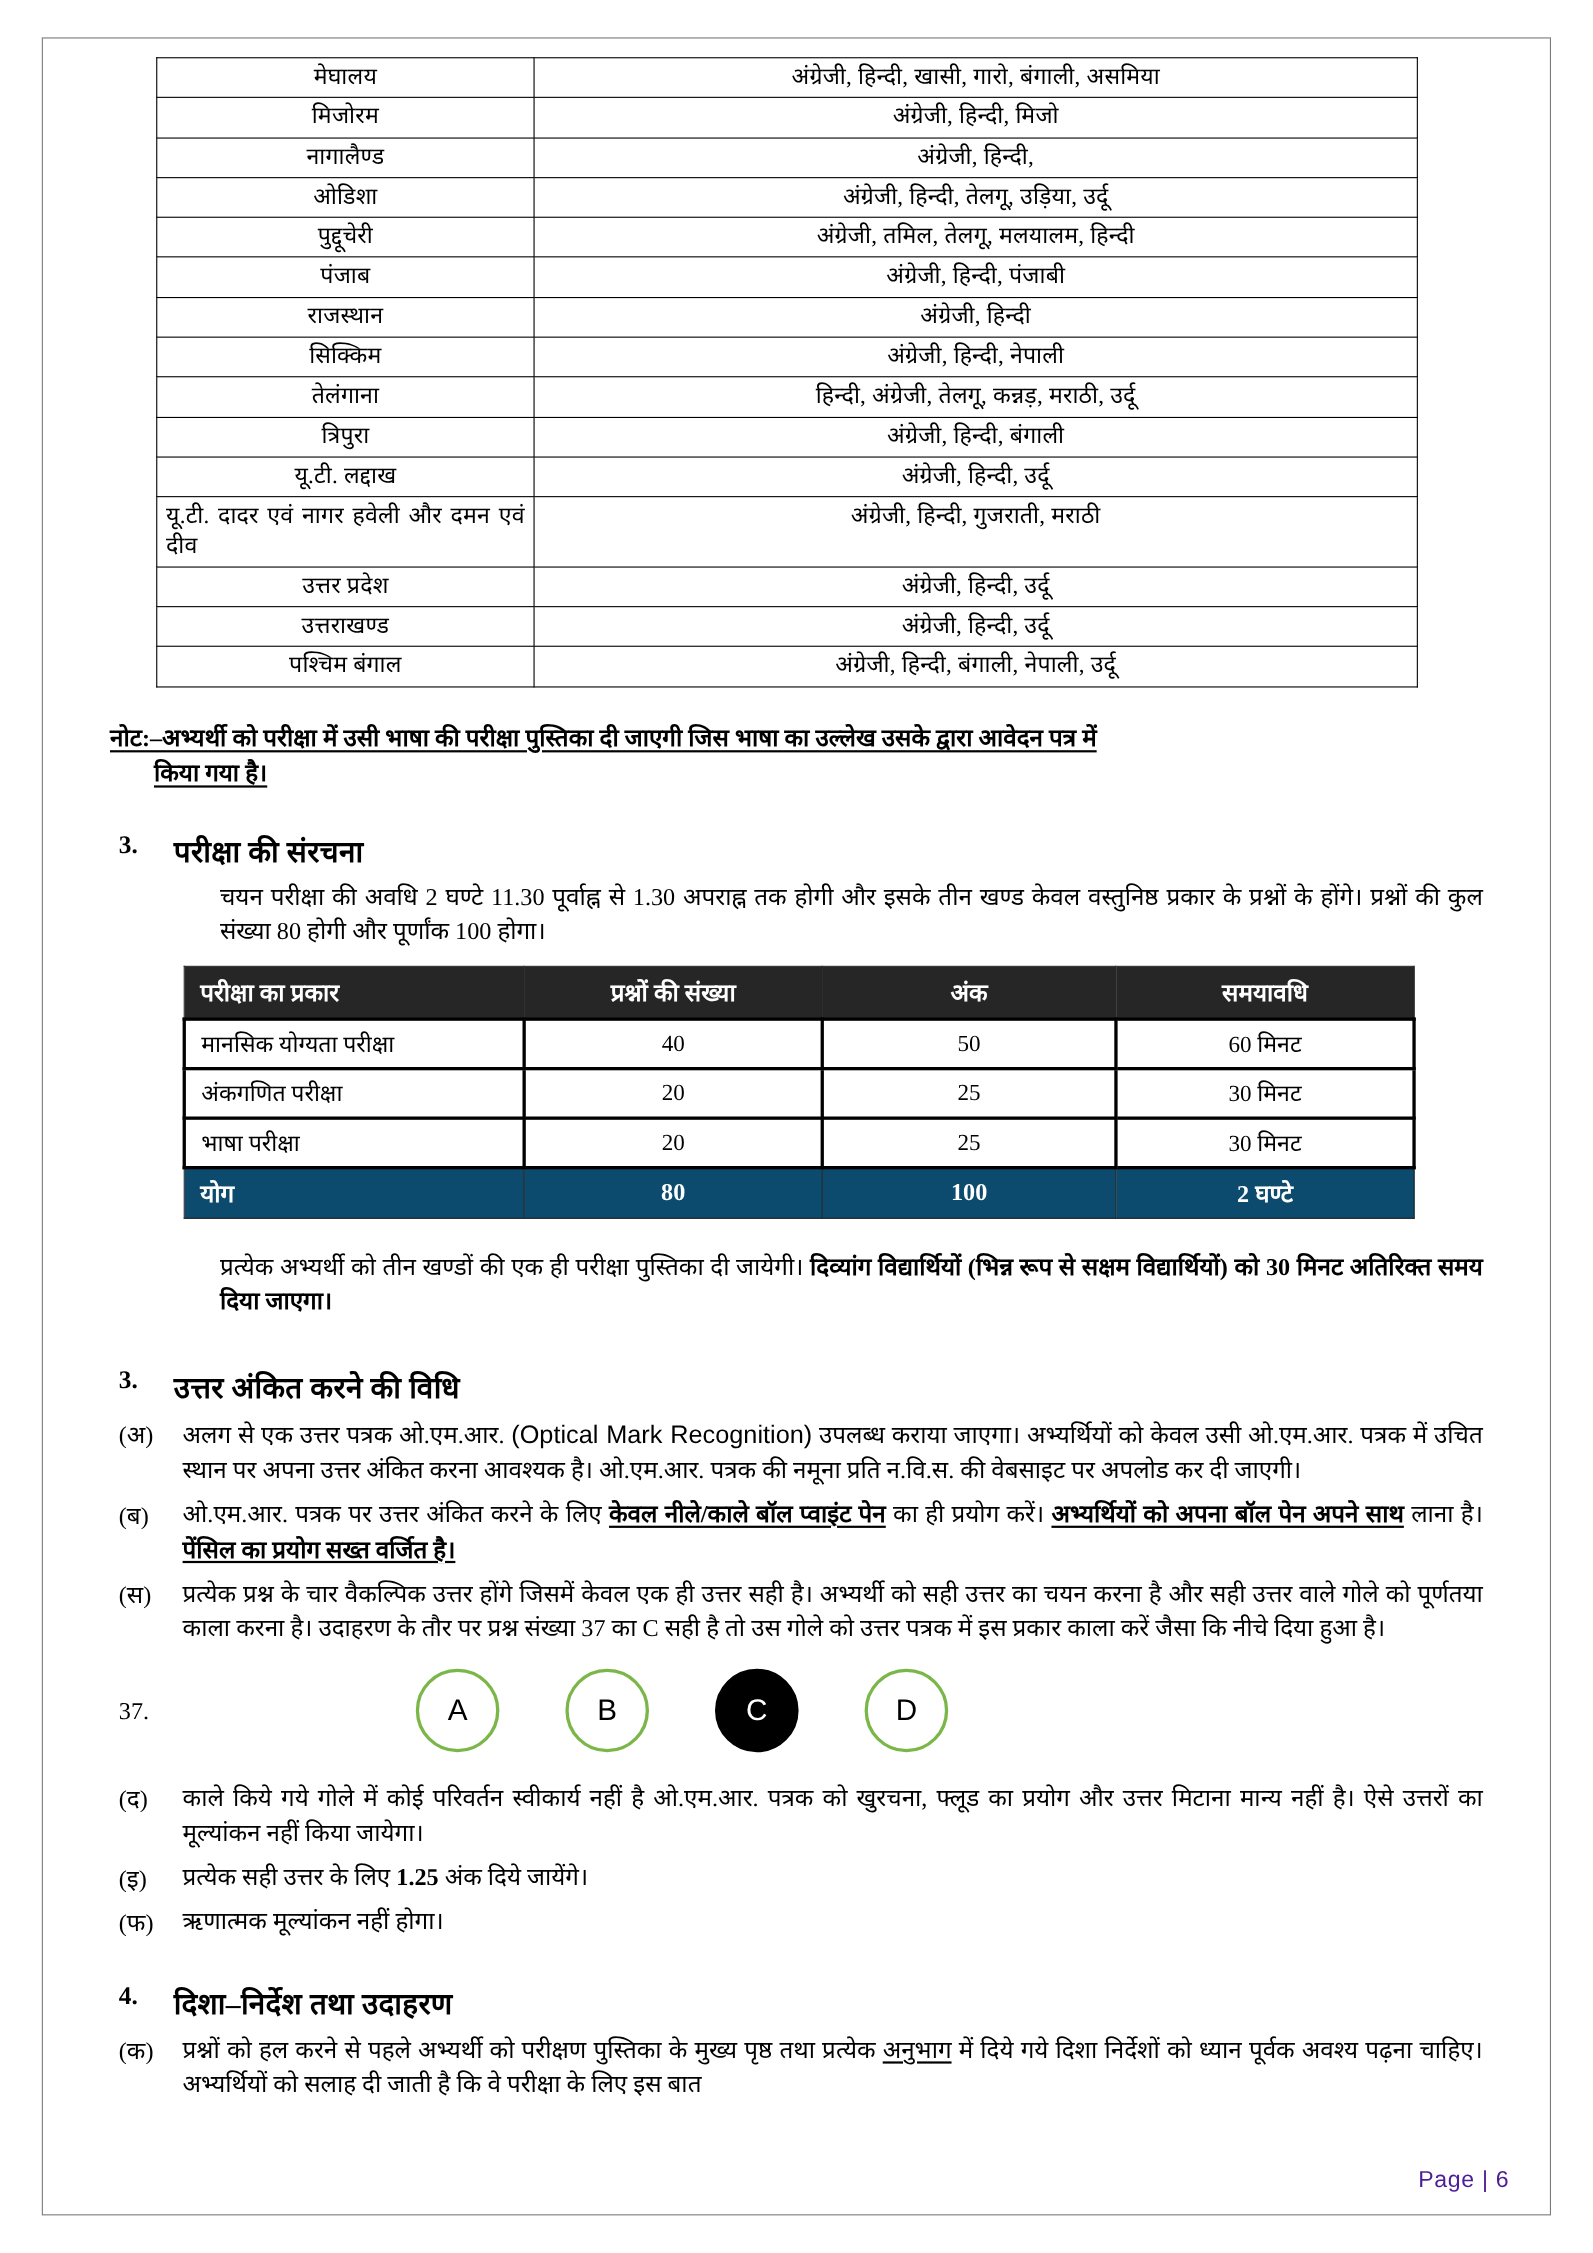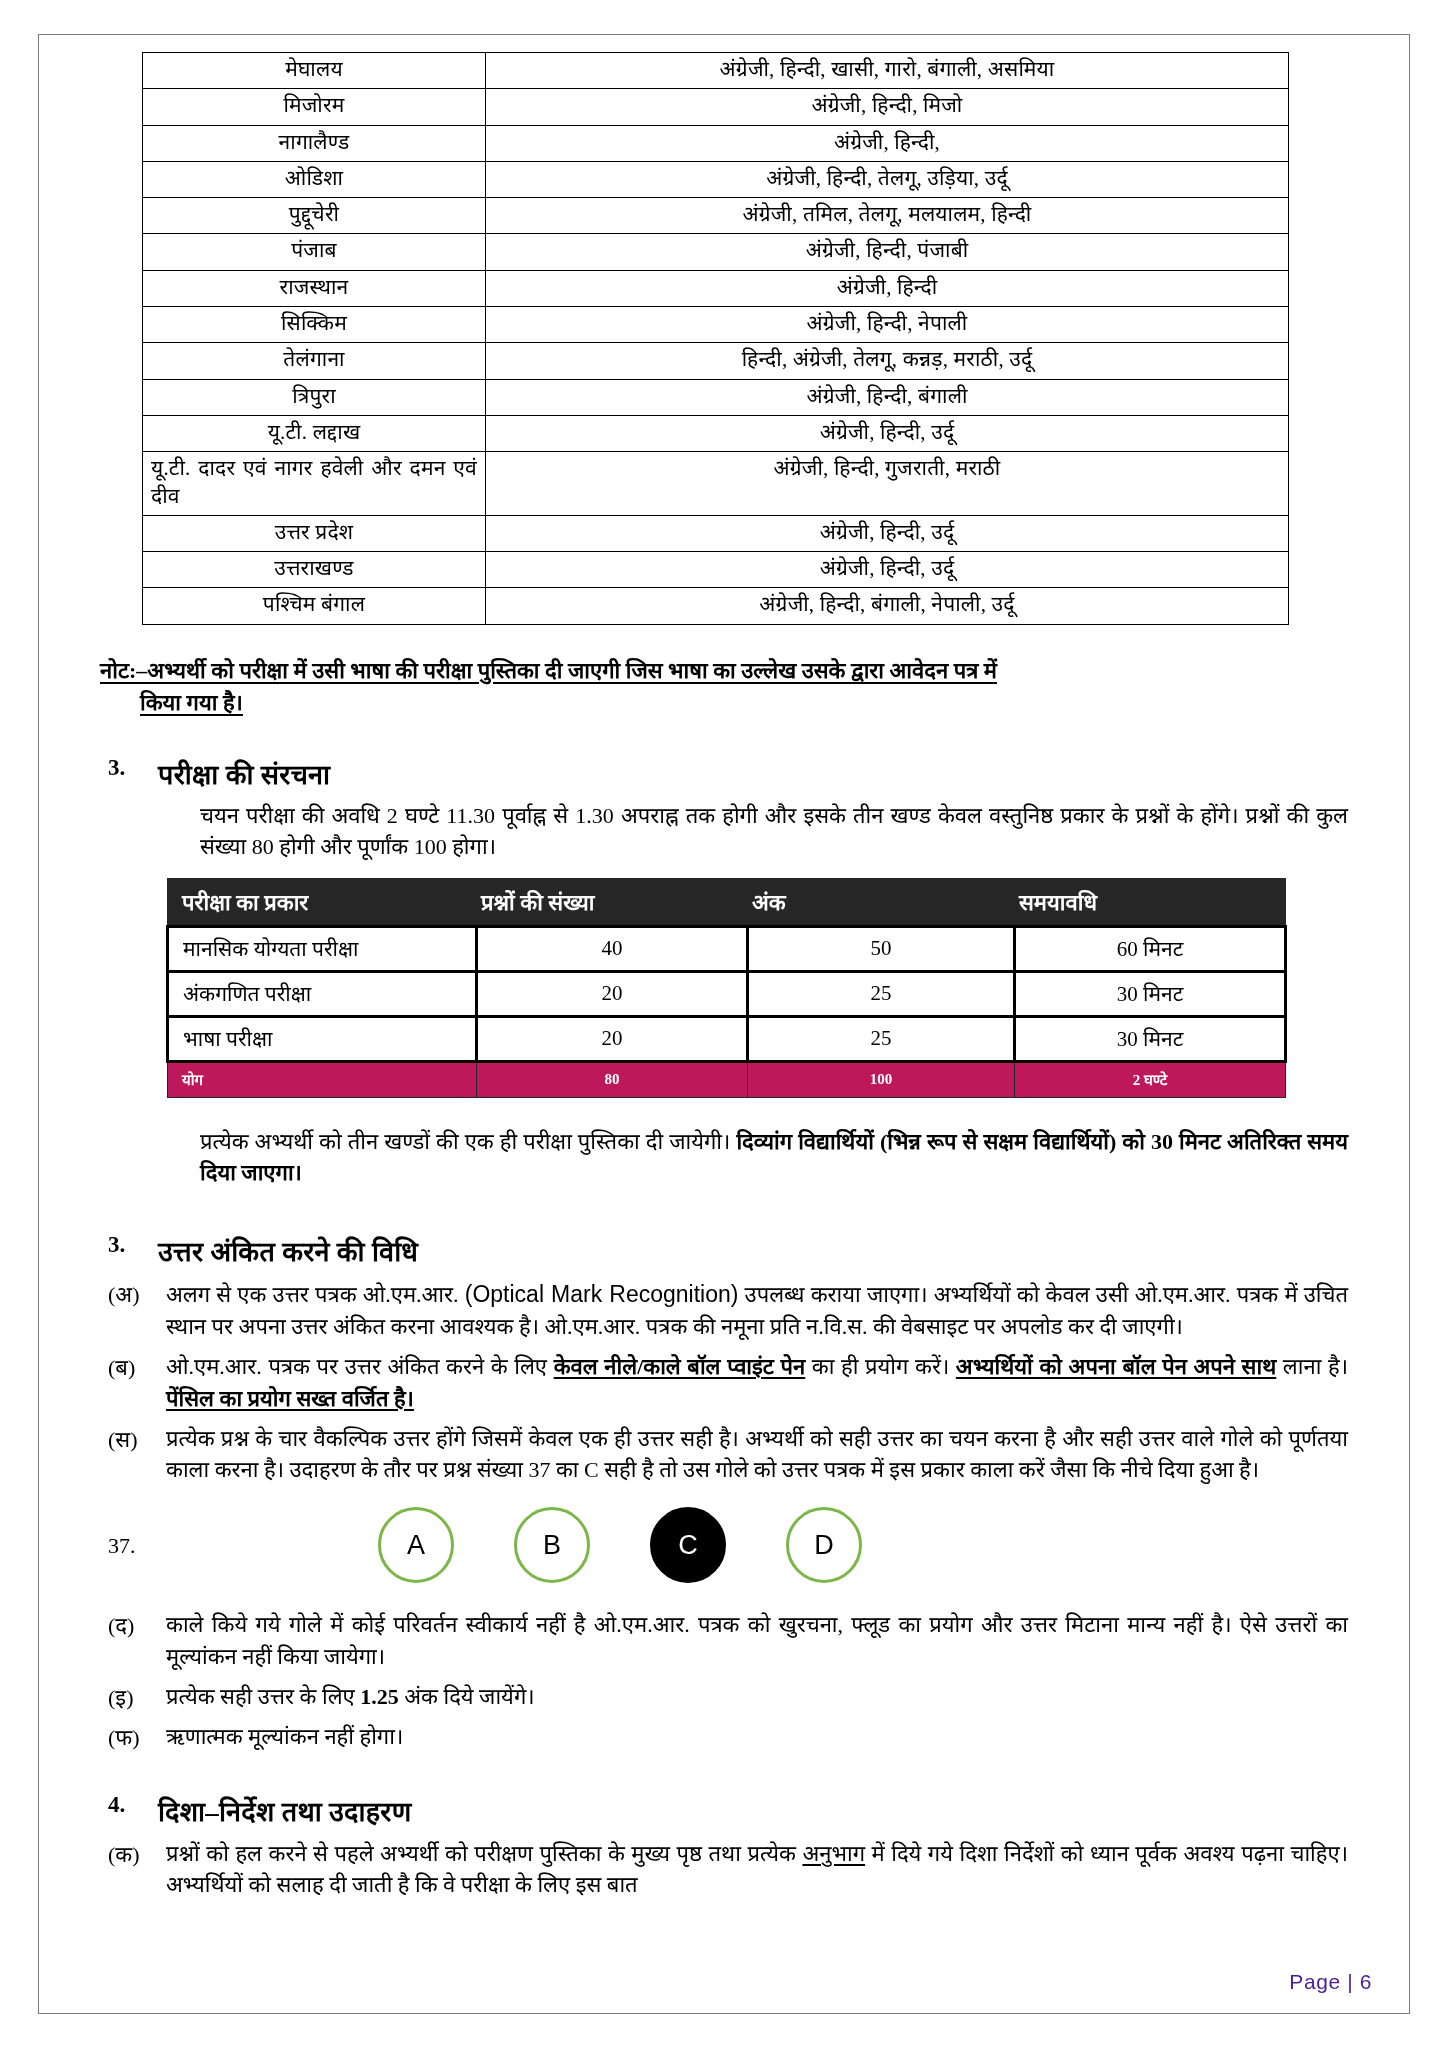--- a/index.html
+++ b/index.html
@@ -116,42 +116,42 @@
     width: 1072px;
     table-layout: fixed;
   }
   table.exam-table th {
     background: #262626;
     color: #ffffff;
     font-size: 22px;
     font-weight: bold;
     padding: 7px 4px 9px 4px;
     border: 1px solid #262626;
-    text-align: left;
+    text-align: center;
   }
   table.exam-table th.left-h {
     text-align: left;
     padding-left: 14px;
   }
   table.exam-table td {
     border: 3px solid #000000;
     font-size: 21px;
     padding: 6px 4px 8px 4px;
     text-align: center;
   }
   table.exam-table td.label {
     text-align: left;
     padding-left: 14px;
   }
   table.exam-table tr.total-row td {
-    background: #be185d;
+    background: #0c4a6e;
     color: #ffffff;
     font-weight: bold;
     border: 1px solid #262626;
-    font-size: 15px;
+    font-size: 22px;
   }
   .col-type   { width: 290px; }
   .col-qs     { width: 262px; }
   .col-marks  { width: 258px; }
   .col-time   { width: 262px; }
 
   
   .item {
     display: flex;
     margin-top: 9px;

